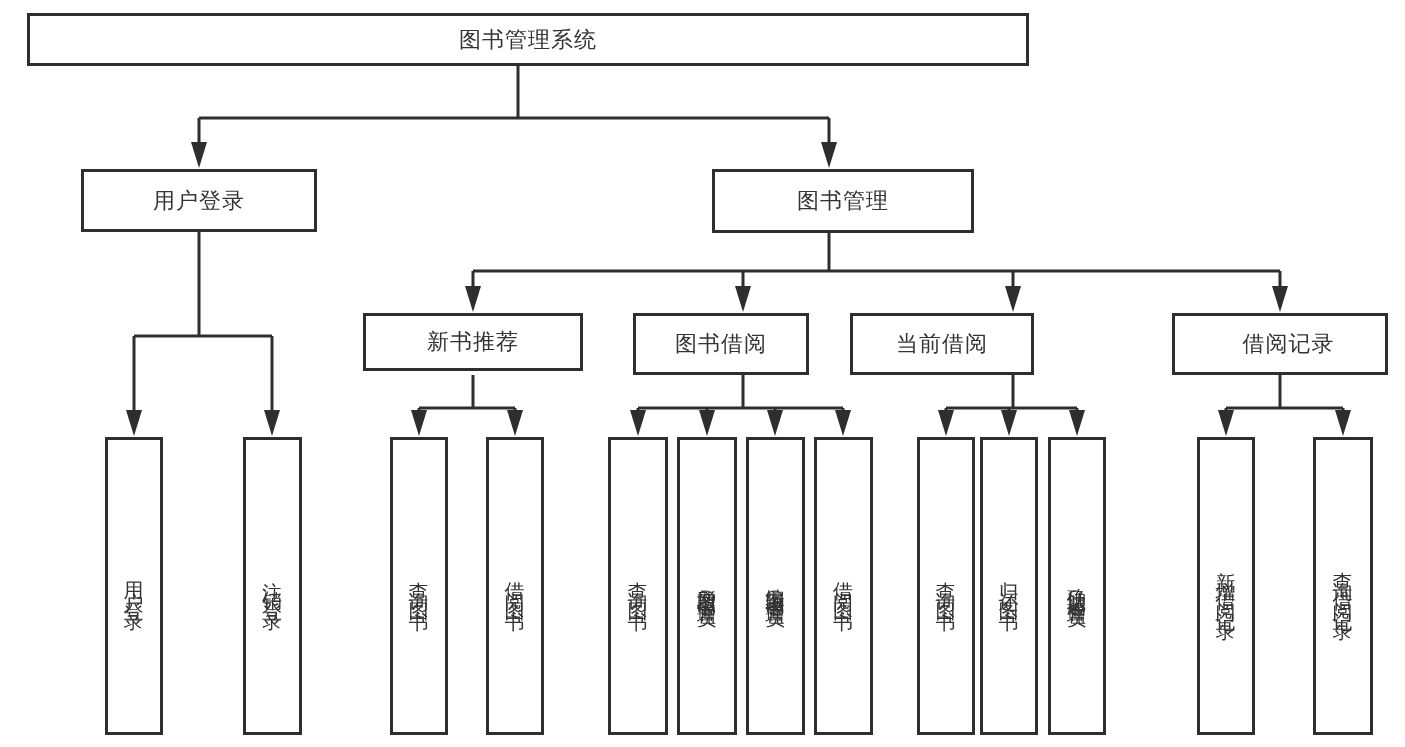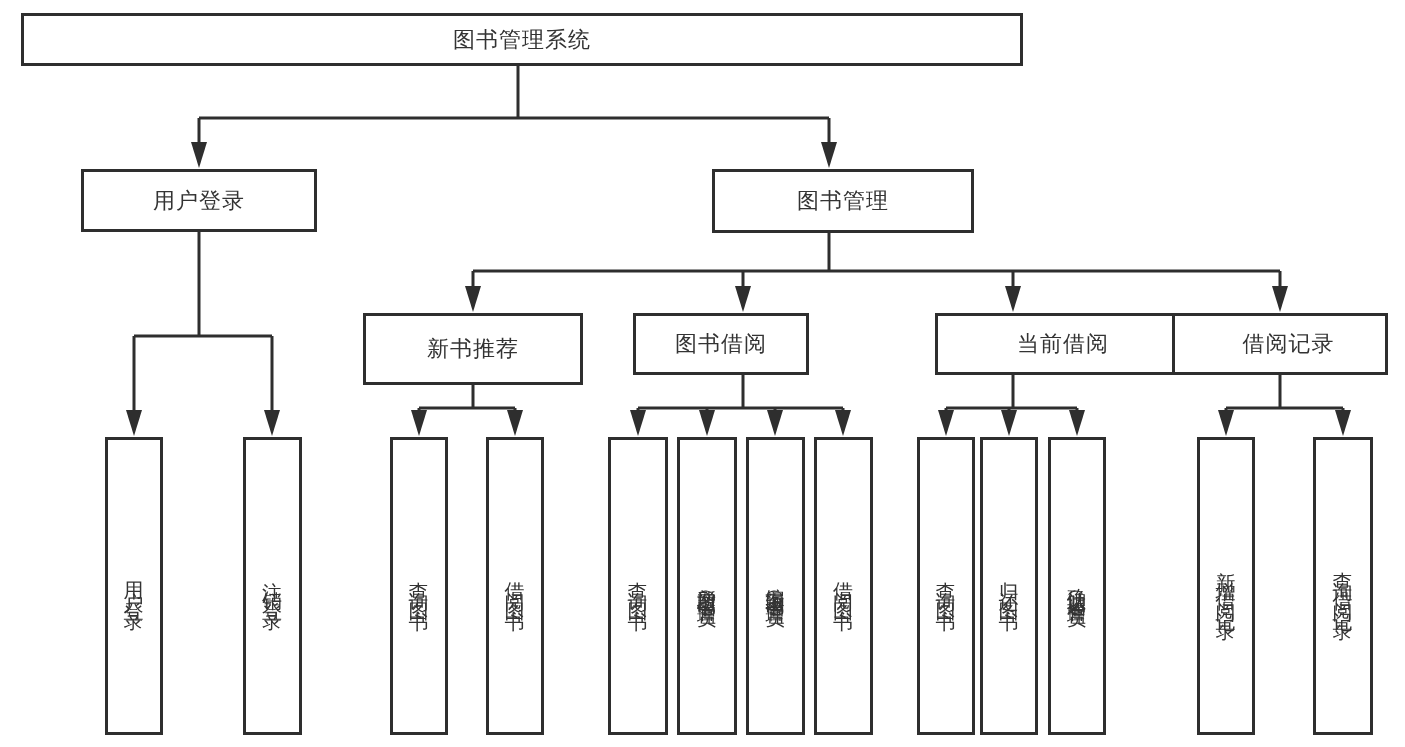--- a/index.html
+++ b/index.html
@@ -70,38 +70,38 @@
       <polygon points="767,410 783,410 775,436"></polygon>
       <polygon points="835,410 851,410 843,436"></polygon>
       <polygon points="938,410 954,410 946,436"></polygon>
       <polygon points="1001,410 1017,410 1009,436"></polygon>
       <polygon points="1069,410 1085,410 1077,436"></polygon>
       <polygon points="1218,410 1234,410 1226,436"></polygon>
       <polygon points="1335,410 1351,410 1343,436"></polygon>
     </g>
   </svg>
 
-  <div class="node h-node" style="left:21px;top:13px;width:1002px;height:53px;">
+  <div class="node h-node" style="left:27px;top:13px;width:1002px;height:53px;">
     <span>图书管理系统</span>
   </div>
 
   <div class="node h-node" style="left:81px;top:169px;width:236px;height:63px;">
     <span>用户登录</span>
   </div>
   <div class="node h-node" style="left:712px;top:169px;width:262px;height:64px;">
     <span>图书管理</span>
   </div>
 
-  <div class="node h-node" style="left:363px;top:313px;width:220px;height:72px;font-family:Liberation Serif, serif;">
+  <div class="node h-node" style="left:363px;top:313px;width:220px;height:58px;font-family:Liberation Serif, serif;">
     <span>新书推荐</span>
   </div>
   <div class="node h-node" style="left:633px;top:313px;width:176px;height:62px;">
     <span>图书借阅</span>
   </div>
-  <div class="node h-node" style="left:935px;top:313px;width:256px;height:62px;">
+  <div class="node h-node" style="left:850px;top:313px;width:184px;height:62px;">
     <span>当前借阅</span>
   </div>
   <div class="node h-node" style="left:1172px;top:313px;width:216px;height:62px;padding-left:17px;">
     <span>借阅记录</span>
   </div>
 
   <div class="node leaf" style="left:105px;width:58px;">用户登录</div>
   <div class="node leaf" style="left:243px;width:59px;">注销登录</div>
 
   <div class="node leaf" style="left:390px;width:58px;">查询图书</div>

